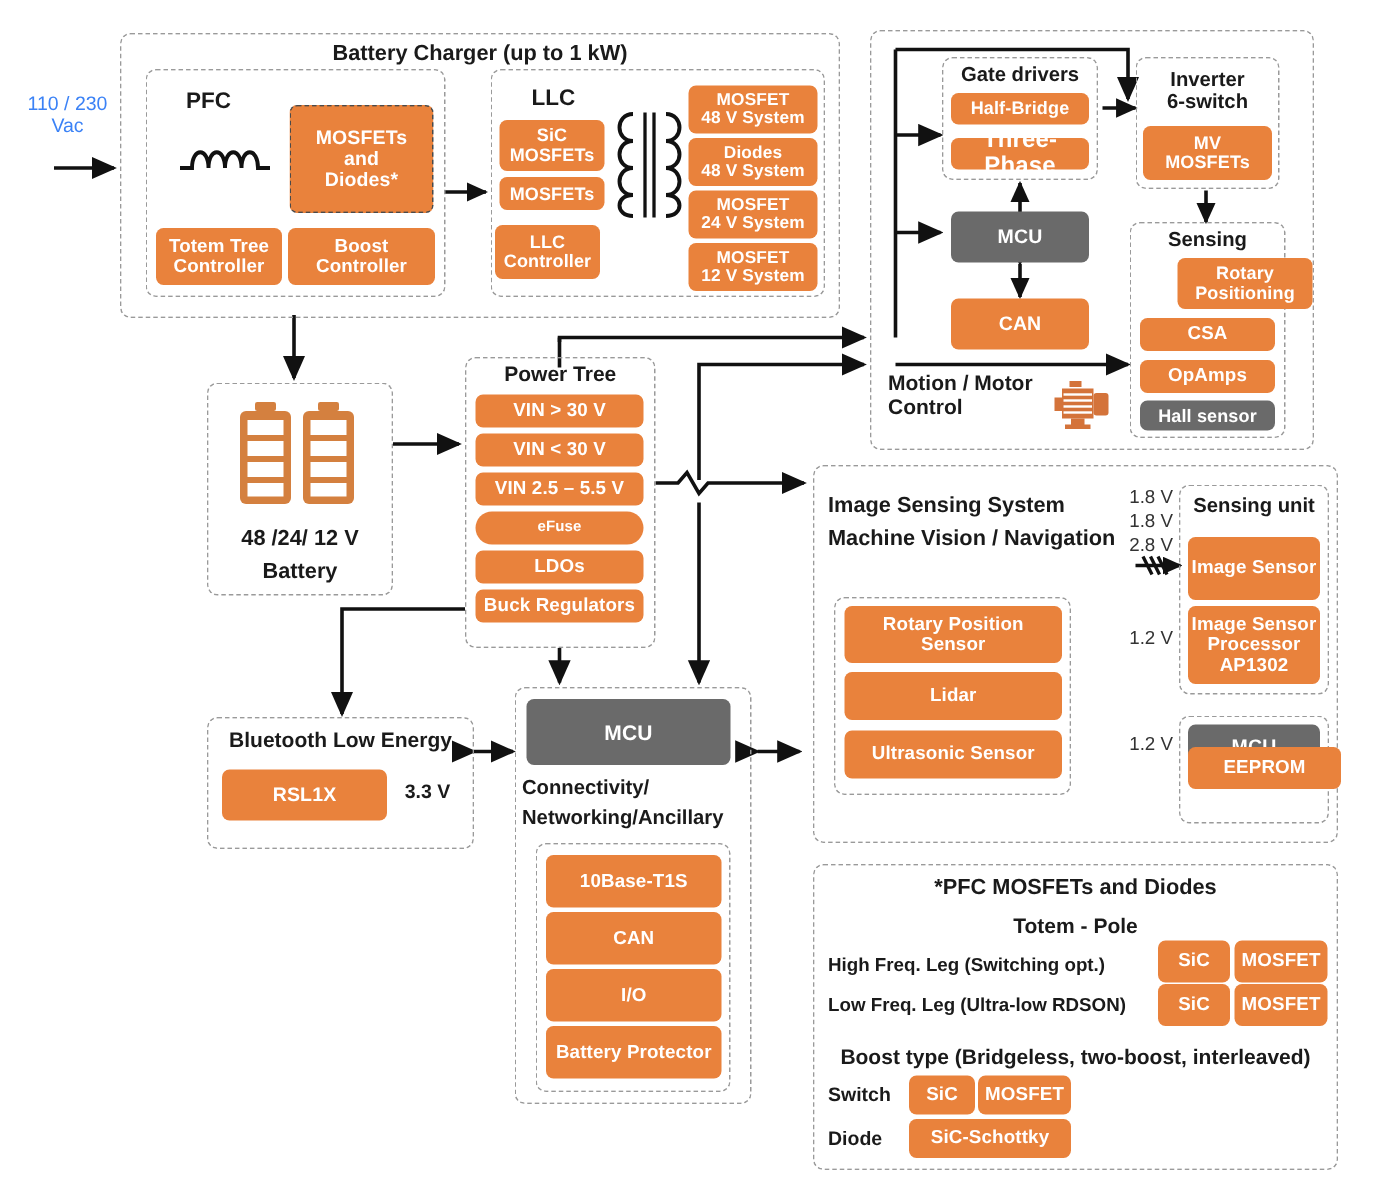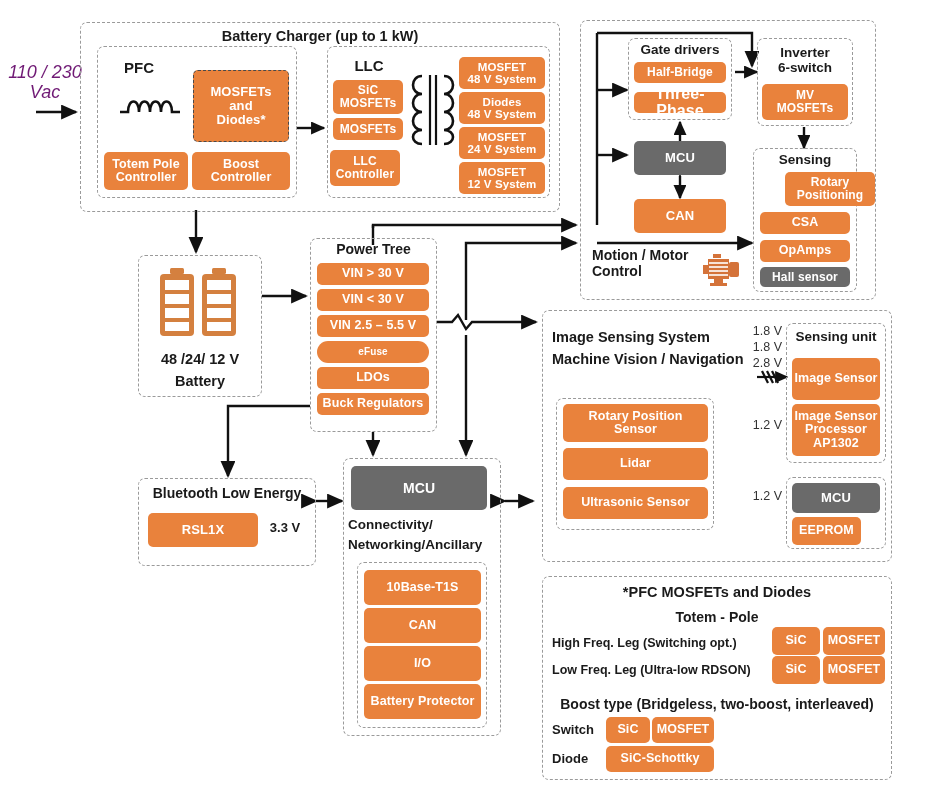--- a/index.html
+++ b/index.html
@@ -79,21 +79,21 @@
     </g>
 
     <g stroke="#111" stroke-width="2.2" fill="none">
       <line x1="757" y1="377" x2="787" y2="377" marker-end="url(#ahs)"></line>
       <line x1="762" y1="371" x2="768" y2="383"></line>
       <line x1="767" y1="371" x2="773" y2="383"></line>
       <line x1="772" y1="371" x2="778" y2="383"></line>
     </g>
   </svg>
 
-  <div class="lbl norm abs" style="left:6px;top:62px;width:78px;font-size:18px;color:#701a75;font-style:italic;">
+  <div class="lbl norm abs" style="left:6px;top:62px;width:78px;font-size:13px;color:#3b82f6;">
     <div>110 / 230</div>
     <div>Vac</div>
   </div>
 
   <div class="grp" style="left:80px;top:22px;width:480px;height:190px;"></div>
   <div class="lbl abs" style="left:80px;top:28px;width:480px;font-size:14.5px;">Battery Charger (up to 1 kW)</div>
 
   <div class="grp" style="left:97px;top:46px;width:200px;height:152px;"></div>
   <div class="lbl abs" style="left:103px;top:60px;width:72px;font-size:15px;">PFC</div>
 
@@ -101,21 +101,21 @@
     <path d="M2,24 L10,24 C10,10 21,10 21,24 C21,10 32,10 32,24 C32,10 43,10 43,24 C43,10 54,10 54,24 L62,24" fill="none" stroke="#111" stroke-width="2.6"></path>
   </svg>
 
   <div class="chip or dashedchip" style="left:193px;top:70px;width:96px;height:72px;font-size:13px;flex-direction:column;">
     <span>MOSFETs</span>
     <span>and</span>
     <span>Diodes*</span>
   </div>
 
   <div class="chip or" style="left:104px;top:152px;width:84px;height:38px;font-size:12.5px;flex-direction:column;">
-    <span>Totem Pole</span>
+    <span>Totem Tree</span>
     <span>Controller</span>
   </div>
   <div class="chip or" style="left:192px;top:152px;width:98px;height:38px;font-size:12.5px;flex-direction:column;">
     <span>Boost</span>
     <span>Controller</span>
   </div>
 
   <div class="grp" style="left:327px;top:46px;width:223px;height:152px;"></div>
   <div class="lbl abs" style="left:334px;top:58px;width:70px;font-size:15px;">LLC</div>
 
@@ -279,21 +279,21 @@
   <div class="lbl abs" style="left:786px;top:329px;width:100px;font-size:13.5px;">Sensing unit</div>
   <div class="chip or" style="left:792px;top:358px;width:88px;height:42px;font-size:12.5px;">Image Sensor</div>
   <div class="chip or" style="left:792px;top:404px;width:88px;height:52px;font-size:12.5px;flex-direction:column;">
     <span>Image Sensor</span>
     <span>Processor</span>
     <span>AP1302</span>
   </div>
 
   <div class="grp" style="left:786px;top:477px;width:100px;height:72px;"></div>
   <div class="chip gy" style="left:792px;top:483px;width:88px;height:30px;font-size:13px;">MCU</div>
-  <div class="chip or" style="left:792px;top:517px;width:69px;height:28px;font-size:12.5px;">EEPROM</div>
+  <div class="chip or" style="left:792px;top:498px;width:102px;height:28px;font-size:12.5px;">EEPROM</div>
 
   <div class="grp" style="left:542px;top:576px;width:350px;height:204px;"></div>
   <div class="lbl abs" style="left:542px;top:584px;width:350px;font-size:14.5px;">*PFC MOSFETs and Diodes</div>
   <div class="lbl abs" style="left:542px;top:610px;width:350px;font-size:14px;">Totem - Pole</div>
 
   <div class="lbl abs" style="left:552px;top:636px;width:216px;font-size:12.5px;text-align:left;">High Freq. Leg (Switching opt.)</div>
   <div class="chip or" style="left:772px;top:627px;width:48px;height:28px;font-size:12.5px;">SiC</div>
   <div class="chip or" style="left:823px;top:627px;width:62px;height:28px;font-size:12.5px;">MOSFET</div>
 
   <div class="lbl abs" style="left:552px;top:663px;width:216px;font-size:12.5px;text-align:left;">Low Freq. Leg (Ultra-low RDSON)</div>

